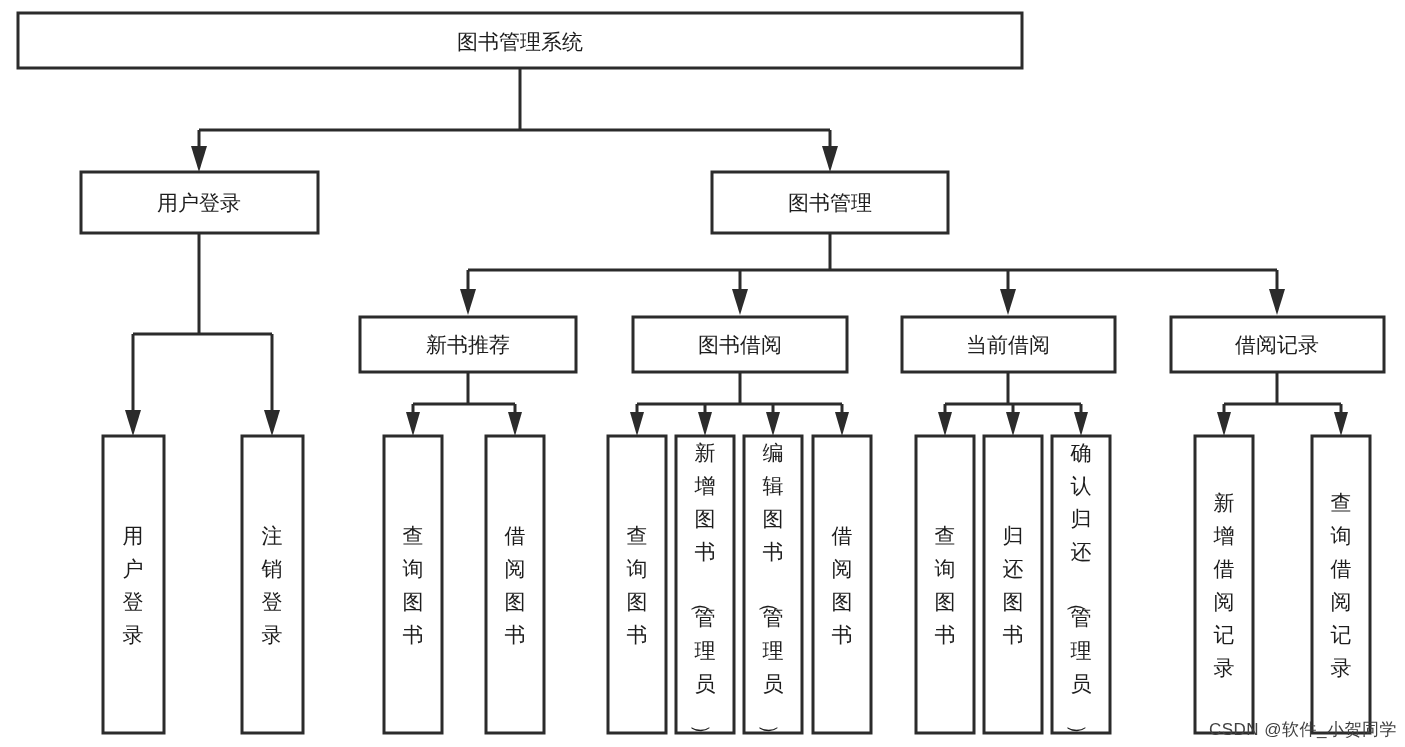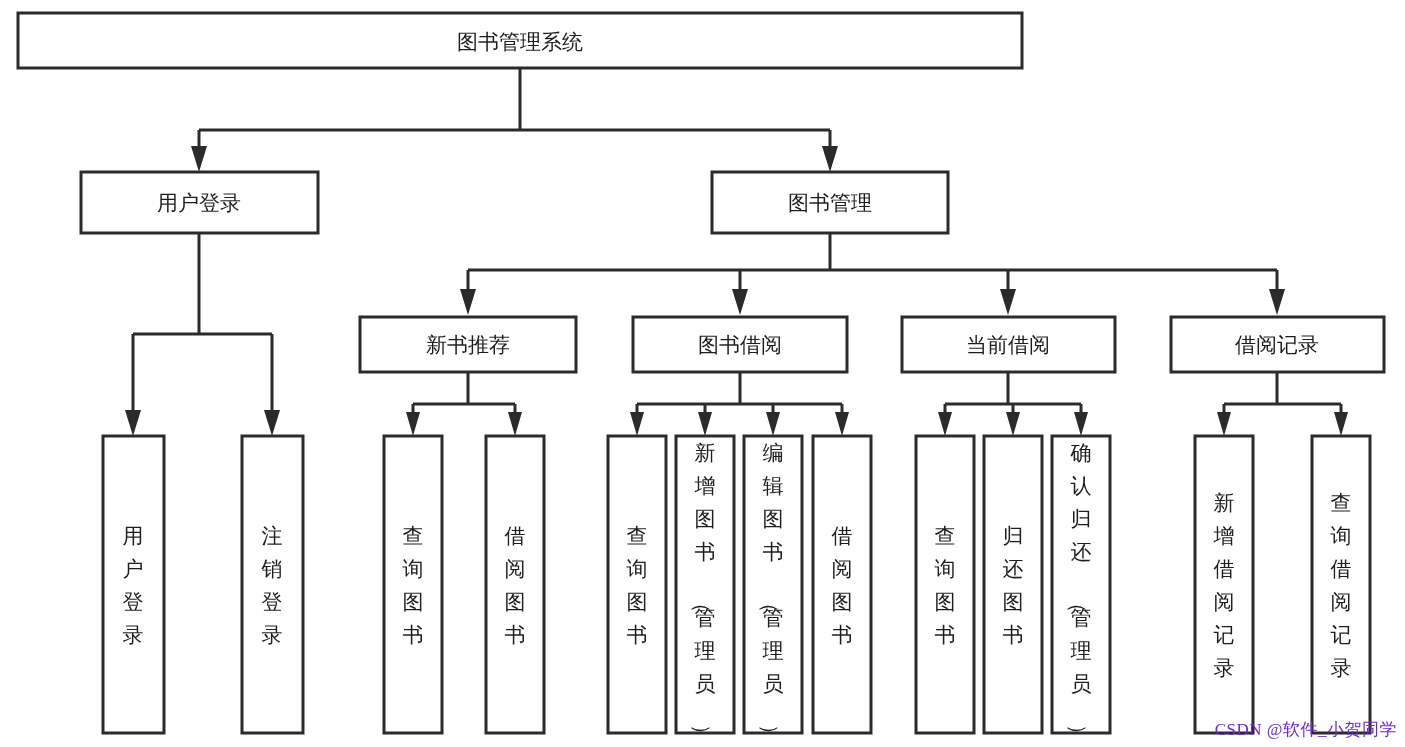--- a/index.html
+++ b/index.html
@@ -21,23 +21,23 @@
     fill:#1d1d1d;
     font-family:"DejaVu Sans","Liberation Sans",sans-serif;
     text-anchor:middle;
     dominant-baseline:central;
   }
   .label-h{font-size:21px;}
   .label-v{font-size:21px;}
   .watermark{
     position:absolute;
     right:8px;bottom:6px;
-    font-family:Liberation Serif, serif;
+    font-family:Liberation Sans, sans-serif;
     font-size:17px;
-    color:#6d28d9;
+    color:#404040;
     letter-spacing:0.5px;
     white-space:nowrap;
     pointer-events:none;
   }
 </style>
 </head>
 <body>
 
 <div id="stage">
 

